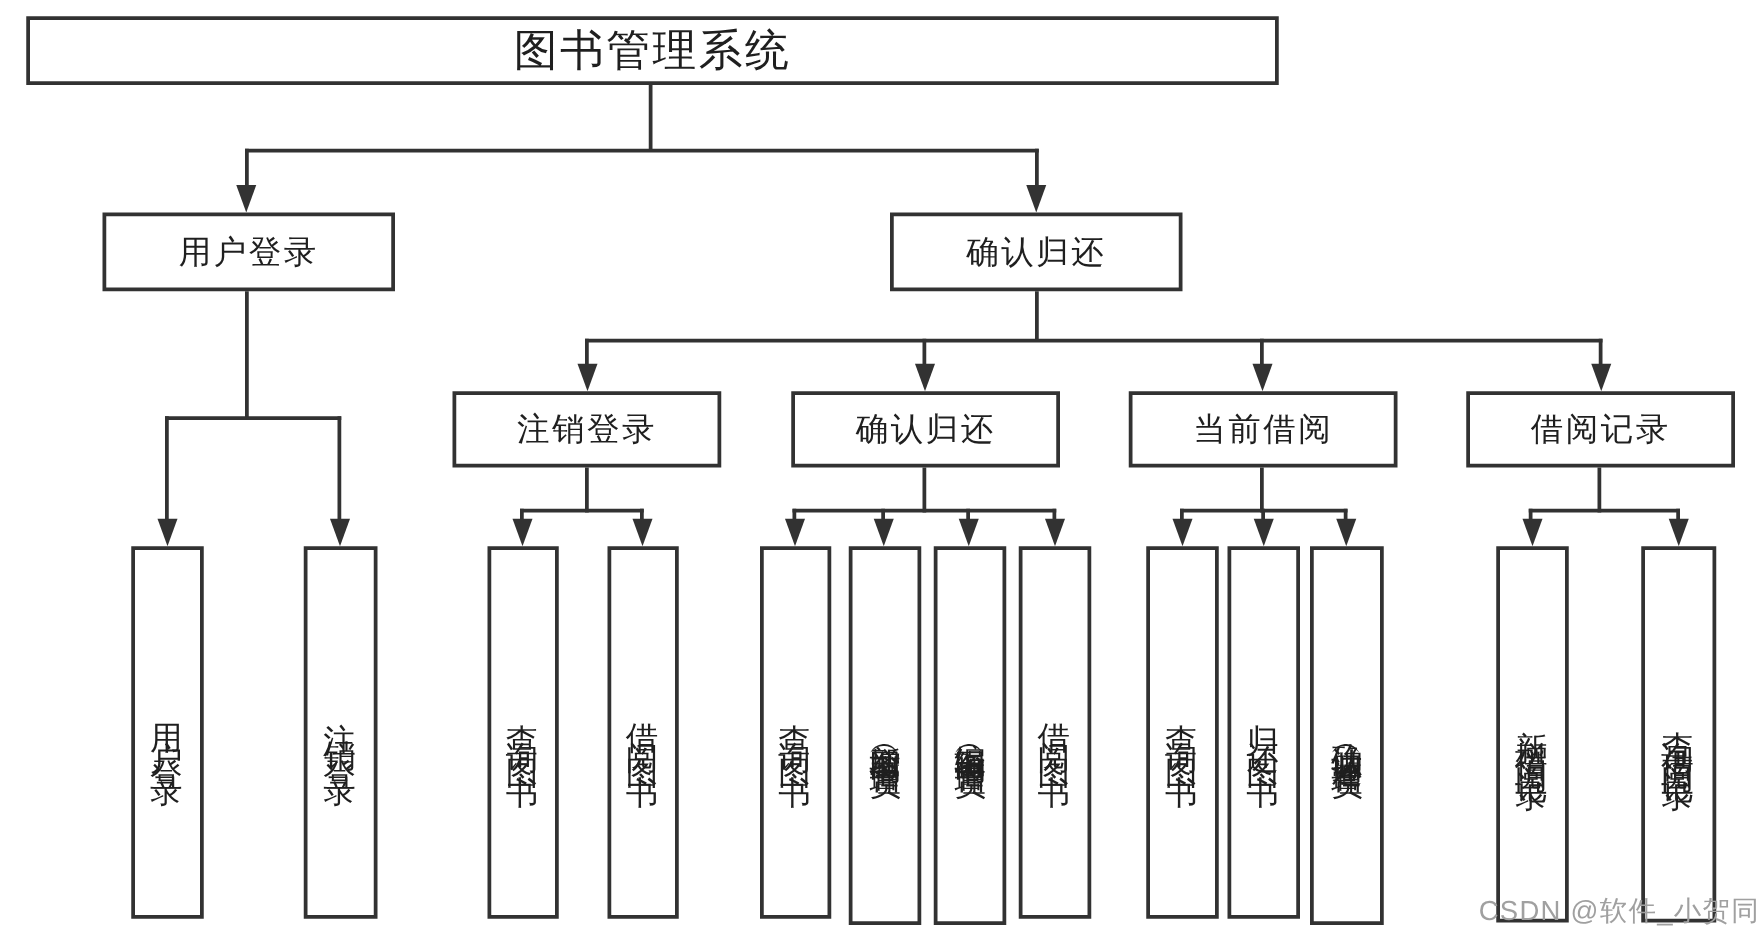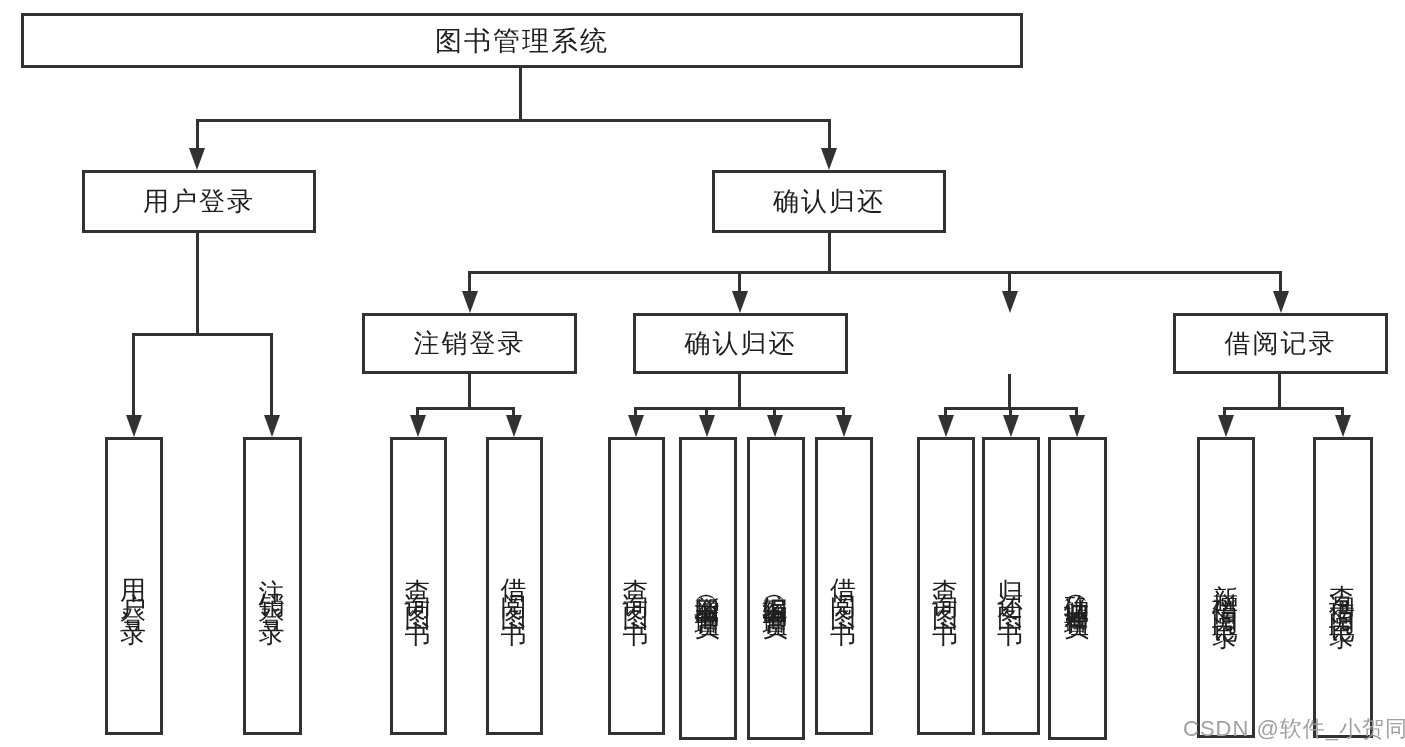--- a/index.html
+++ b/index.html
@@ -15,21 +15,21 @@
     position:absolute;
     box-sizing:border-box;
     border:3px solid #323232;
     background:#ffffff;
     display:flex;align-items:center;justify-content:center;
     font-size:26px;
     letter-spacing:2px;
     color:#1f1f1f;
     white-space:nowrap;
   }
-  .node.root{font-size:27px;}
+  .node.root{font-size:35px;}
   .vnode{
     position:absolute;
     box-sizing:border-box;
     border:3px solid #323232;
     background:#ffffff;
     display:flex;align-items:center;justify-content:center;
   }
   .vlabel{
     writing-mode:vertical-rl;
     text-orientation:mixed;
@@ -96,20 +96,23 @@
   <div class="arrow" style="left:462px;top:291px"></div>
   <div class="arrow" style="left:732px;top:291px"></div>
   <div class="arrow" style="left:1002px;top:291px"></div>
   <div class="arrow" style="left:1273px;top:291px"></div>
 
   <div class="node" style="left:362px;top:313px;width:215px;height:61px">
     <span>注销登录</span>
   </div>
   <div class="node" style="left:633px;top:313px;width:215px;height:61px">
     <span>确认归还</span>
+  </div>
+  <div class="node" style="left:903px;top:313px;width:215px;height:61px">
+    <span>当前借阅</span>
   </div>
   <div class="node" style="left:1173px;top:313px;width:215px;height:61px">
     <span>借阅记录</span>
   </div>
 
   <div class="vline" style="left:468px;top:374px;height:36px"></div>
   <div class="hline" style="left:416px;top:407px;width:99px"></div>
   <div class="vline" style="left:416px;top:407px;height:10px"></div>
   <div class="vline" style="left:512px;top:407px;height:10px"></div>
   <div class="arrow" style="left:410px;top:415px"></div>

